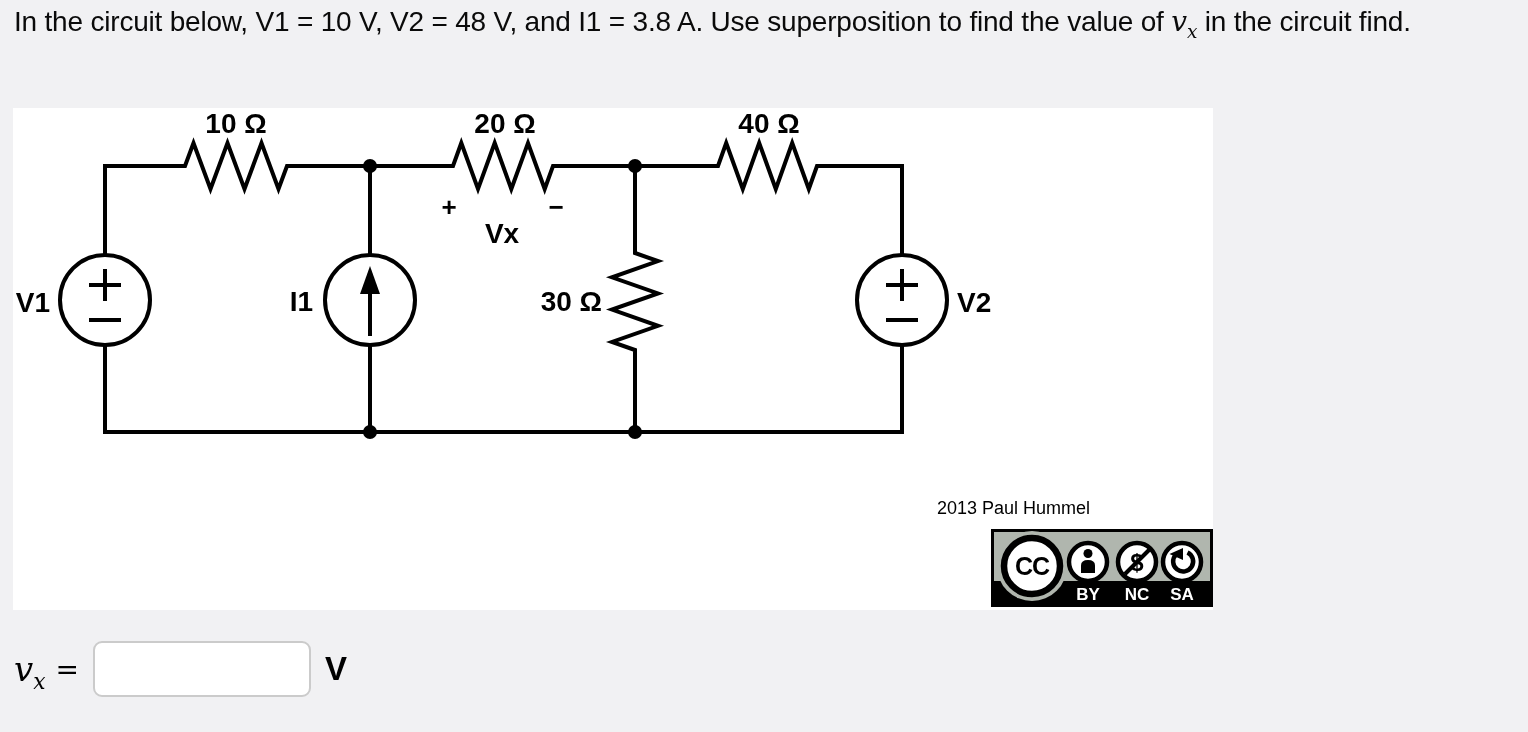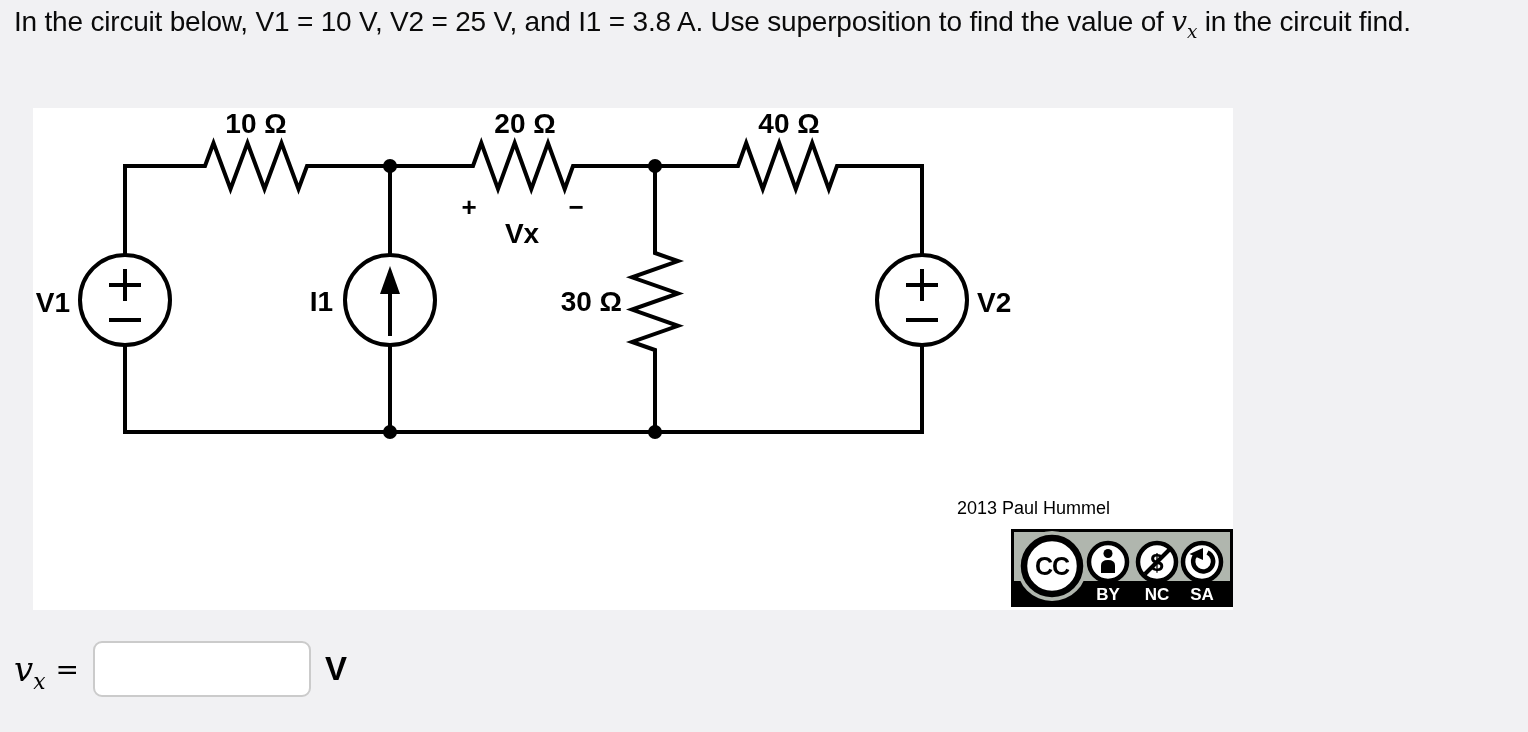--- a/index.html
+++ b/index.html
@@ -12,21 +12,20 @@
   .question {
     position:absolute; left:14px; top:4px; width:1500px;
     font-size:28px; line-height:1.3; letter-spacing:-0.2px; color:#0a0a0a;
     white-space:nowrap;
   }
   .math { font-family:"DejaVu Serif", serif; font-style:italic; }
   .math sub { font-size:0.66em; line-height:0; }
   .panel {
     position:absolute; left:13px; top:108px; width:1200px; height:502px;
     background:#ffffff;
-    margin-left:20px;
   }
   .circuit-svg { position:absolute; left:0; top:0; }
   .clabel { font-family:"Liberation Sans", sans-serif; font-weight:bold; font-size:28px; fill:#000; }
   .clabel-small { font-family:"Liberation Sans", sans-serif; font-weight:bold; font-size:26px; fill:#000; }
   .attribution {
     position:absolute; left:924px; top:390px;
     font-size:18px; font-weight:normal; color:#000;
   }
   .badge { position:absolute; left:978px; top:421px; width:222px; height:78px; }
   .badge-label { font-family:"Liberation Sans", sans-serif; font-weight:bold; }
@@ -42,21 +41,21 @@
     border:2px solid #cbcbcb; border-radius:9px; background:#fff;
     font-size:26px; padding:0 12px; outline:none;
     font-family:"Liberation Sans", sans-serif;
   }
   .answer-unit { font-size:33px; margin-left:14px; font-weight:bold; letter-spacing:0.5px; }
 </style>
 </head>
 <body>
 
 <div class="question">
-  <span>In the circuit below, V1 = 10 V, V2 = 25 V, and I1 = 3.8 A. Use superposition to find the value of </span><span class="math"><span>v</span><sub>x</sub></span><span> in the circuit find.</span>
+  <span>In the circuit below, V1 = 10 V, V2 = 48 V, and I1 = 3.8 A. Use superposition to find the value of </span><span class="math"><span>v</span><sub>x</sub></span><span> in the circuit find.</span>
 </div>
 
 <div class="panel">
 
   <svg class="circuit-svg" width="1200" height="502" viewBox="0 0 1200 502">
     <g stroke="#000" stroke-width="4" fill="none" stroke-linecap="square">
 
       <path d="
         M 92 58 H 172
         L 180.5 35 L 197.5 81 L 214.5 35 L 231.5 81 L 248.5 35 L 265.5 81 L 274 58

